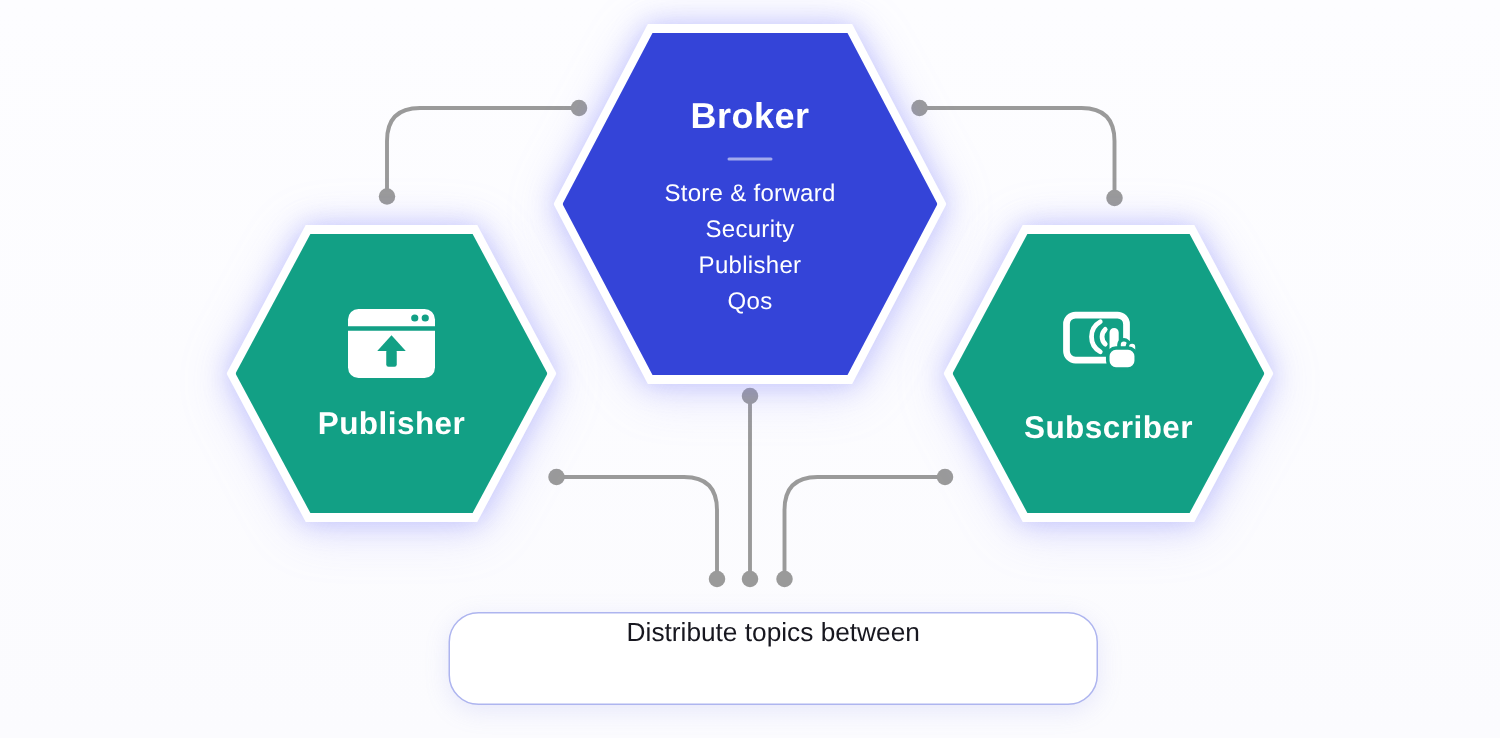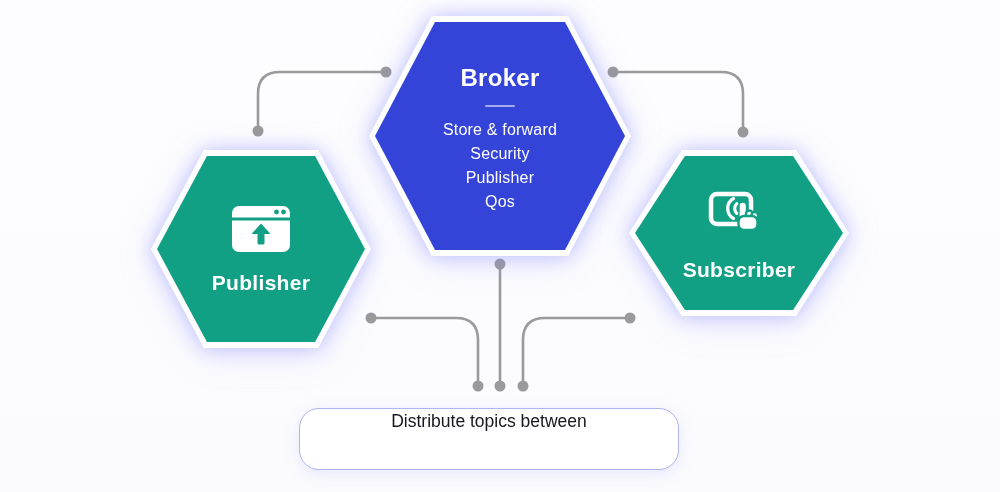--- a/index.html
+++ b/index.html
@@ -21,33 +21,33 @@
     clip-path:polygon(0% 50%, 24% 0%, 76% 0%, 100% 50%, 76% 100%, 24% 100%);
   }
   .hex-outer{background:#ffffff;}
   .hex-inner{
     inset:6px;
     display:flex;flex-direction:column;align-items:center;justify-content:center;
     color:#ffffff;text-align:center;
   }
   .wrap-broker{left:369px;top:16px;width:262px;height:240px;}
   .wrap-publisher{left:151px;top:150px;width:220px;height:198px;}
-  .wrap-subscriber{left:629px;top:150px;width:220px;height:166px;}
+  .wrap-subscriber{left:629px;top:150px;width:220px;height:198px;}
 
   .broker-inner{justify-content:flex-start;padding-top:44px;box-sizing:border-box;}
   .broker-title{font-size:24px;font-weight:700;letter-spacing:.3px;line-height:1;}
   .broker-divider{width:30px;height:2px;border-radius:1px;background:rgba(255,255,255,0.55);margin:15px 0 11px 0;}
   .broker-feature{font-size:16px;font-weight:500;line-height:24px;letter-spacing:.2px;}
 
   .client-label{font-size:21px;font-weight:700;letter-spacing:.3px;margin-top:15px;}
   .client-icon{display:block;}
 
   .note-box{
     position:absolute;z-index:2;
-    left:299px;top:408px;width:380px;height:62px;
+    left:299px;top:408px;width:433px;height:62px;
     background:#ffffff;
     border:1px solid #aeb5ef;border-radius:20px;
     box-shadow:0 4px 16px rgba(140,144,235,0.18);
     display:flex;flex-direction:column;align-items:center;justify-content:space-between;
     color:#17171f;font-size:17.5px;font-weight:500;line-height:25px;text-align:center;
     box-sizing:border-box;
   }
 </style>
 </head>
 <body>

